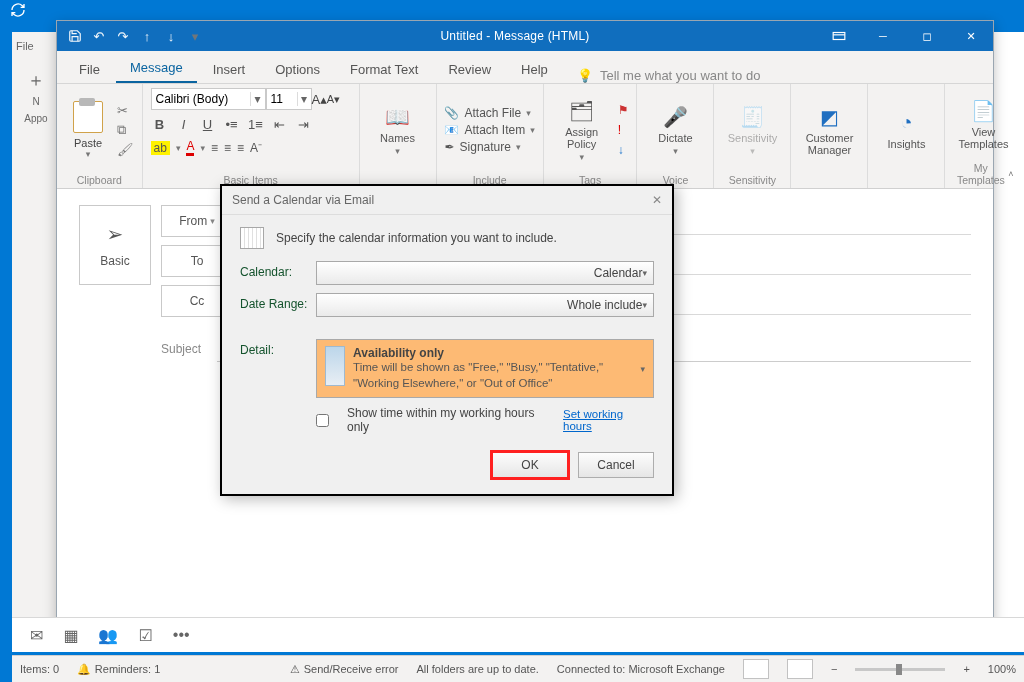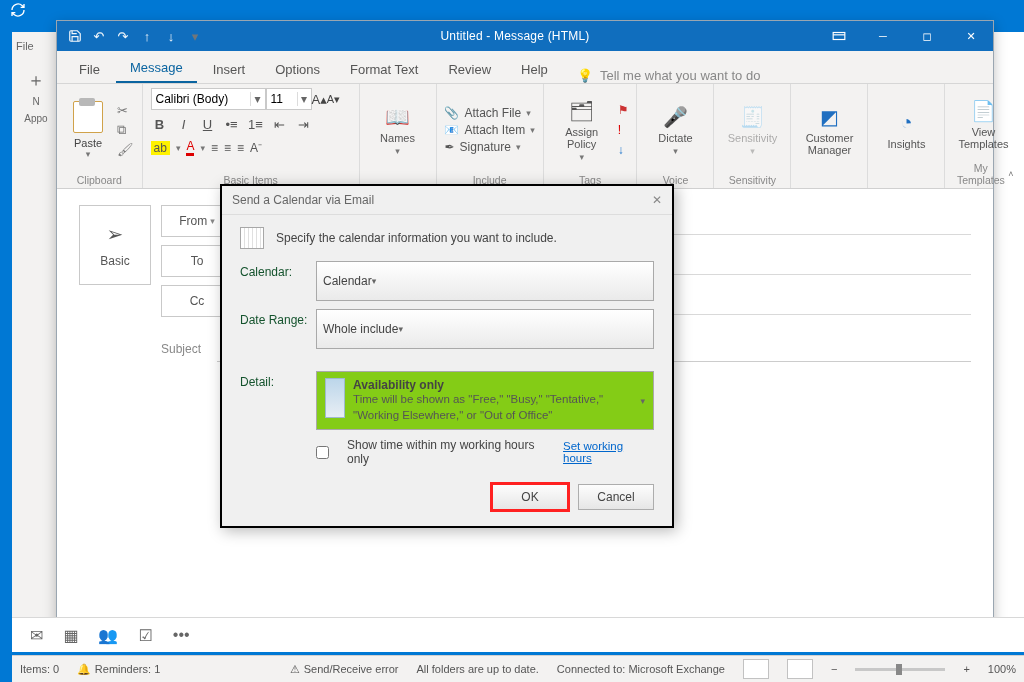--- a/index.html
+++ b/index.html
@@ -77,23 +77,23 @@
   .subjrow{display:flex;align-items:center;color:#888;font-size:12px;margin-top:10px;gap:16px}
 
   
   .dialog{position:absolute;left:220px;top:184px;width:450px;background:#f0f0f0;border:2px solid #000000;box-shadow:3px 3px 14px rgba(0,0,0,.28);font-size:12px;color:#444}
   .dlgtitle{height:28px;display:flex;align-items:center;padding:0 10px;color:#666;border-bottom:1px solid #ddd;justify-content:space-between}
   .dlgbody{padding:12px 18px 16px}
   .dlgintro{display:flex;align-items:center;gap:12px;margin-bottom:12px}
   .calicon{width:22px;height:20px;border:1px solid #a7a7a7;background:repeating-linear-gradient(90deg,#fff,#fff 3px,#e0e0e0 3px,#e0e0e0 4px)}
   .drow{display:flex;align-items:flex-start;margin-bottom:8px}
   .drow label{width:76px;color:#14532d;padding-top:4px}
-  .ddl{flex:1;height:22px;border:1px solid #a9a9a9;background:linear-gradient(#fff,#eaeaea);display:flex;align-items:center;padding:8px 6px;justify-content:flex-start;color:#444}
+  .ddl{flex:1;height:22px;border:1px solid #a9a9a9;background:linear-gradient(#fff,#eaeaea);display:flex;align-items:center;padding:0 6px;justify-content:flex-end;color:#444}
   .ddl::after{content:"\25BE";color:#666;font-size:9px}
-  .detailbox{flex:1;border:1px solid #a9a9a9;background:#84cc16;padding:6px 8px;display:flex;gap:8px;position:relative}
+  .detailbox{flex:1;border:1px solid #a9a9a9;background:#fdba74;padding:6px 8px;display:flex;gap:8px;position:relative}
   .detailbox::after{content:"\25BE";position:absolute;right:8px;top:50%;transform:translateY(-50%);color:#666;font-size:9px}
   .swatch{width:28px;height:38px;background:linear-gradient(180deg,#bcd6ea,#e8eef4);border:1px solid #9fb9cf}
   .detailtxt .h{font-weight:700}
   .detailtxt .s{color:#555;font-size:11.5px;line-height:1.35}
   .chkrow{display:flex;align-items:center;gap:6px;margin:8px 0 4px 76px;justify-content:space-between}
   .chkrow .left{display:flex;align-items:center;gap:18px}
   .chkrow input{margin:0}
   .linka{color:#0066cc;text-decoration:underline;cursor:pointer;font-size:11.5px}
   .showbtn{border:1px solid #adadad;background:linear-gradient(#fff,#e8e8e8);height:24px;padding:0 10px;display:inline-flex;align-items:center}
   .dlgbtns{display:flex;justify-content:flex-end;gap:10px;margin-top:18px}

